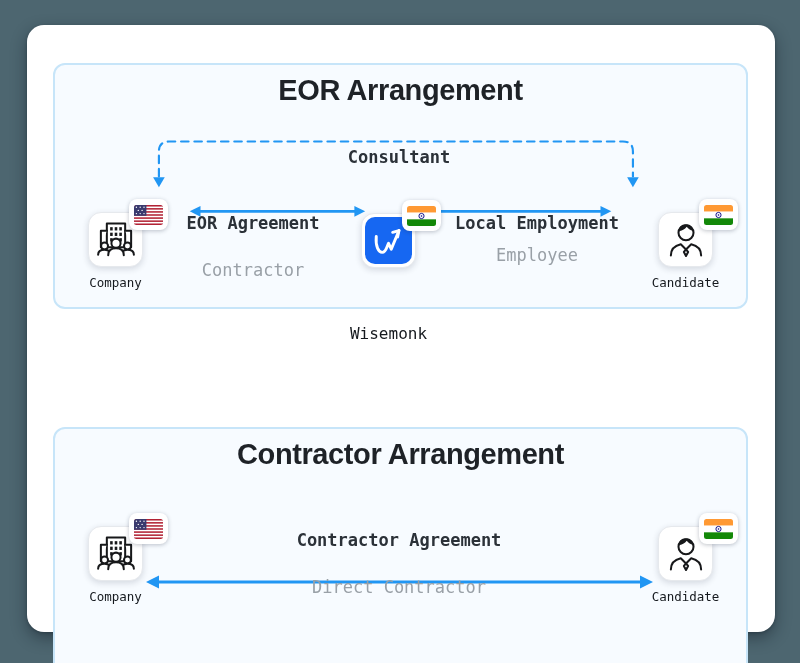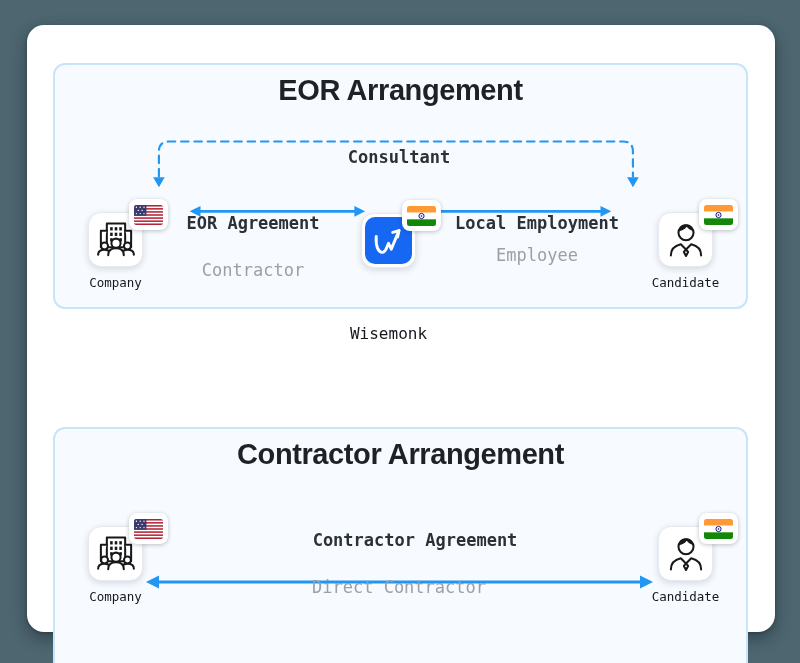--- a/index.html
+++ b/index.html
@@ -197,21 +197,21 @@
     <div class="panel-title">Contractor Arrangement</div>
 
     <svg class="layer" viewBox="0 0 691 203">
       <g>
         <line x1="102" y1="127" x2="587" y2="127" stroke="#2196F3" stroke-width="3.2"></line>
         <polygon points="91,127 104,120.5 104,133.5" fill="#2196F3"></polygon>
         <polygon points="598,127 585,120.5 585,133.5" fill="#2196F3"></polygon>
       </g>
     </svg>
 
-    <div class="conn-label conn-label--dark" style="left:344px; top:101px;margin-left:16px;">Contractor Agreement</div>
+    <div class="conn-label conn-label--dark" style="left:344px; top:101px;">Contractor Agreement</div>
     <div class="conn-label conn-label--gray" style="left:344px; top:136px;text-align:center;">Direct Contractor</div>
 
     <div class="node" style="left:33px; top:97px;">
       <div class="icon-box">
         <svg width="44" height="44" viewBox="0 0 48 48" fill="none" stroke="#17181A" stroke-width="2.2" stroke-linecap="round" stroke-linejoin="round">
           <rect x="14" y="6" width="20" height="26" fill="#fff"></rect>
           <path d="M14 14 H7.5 V32" fill="#fff"></path>
           <path d="M34 14 H40.5 V32" fill="#fff"></path>
           <g fill="#17181A" stroke="none">
             <rect x="17.6" y="10" width="2.8" height="3.6"></rect>

